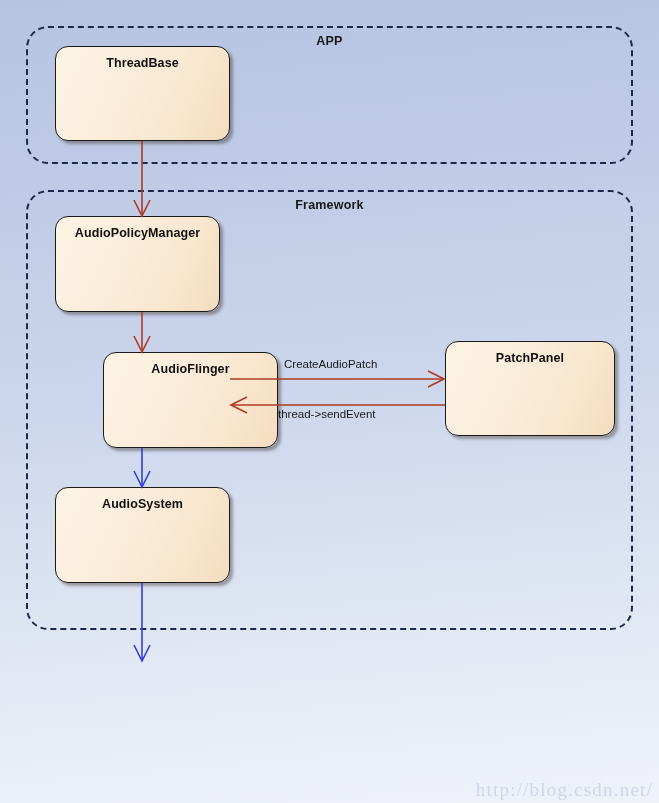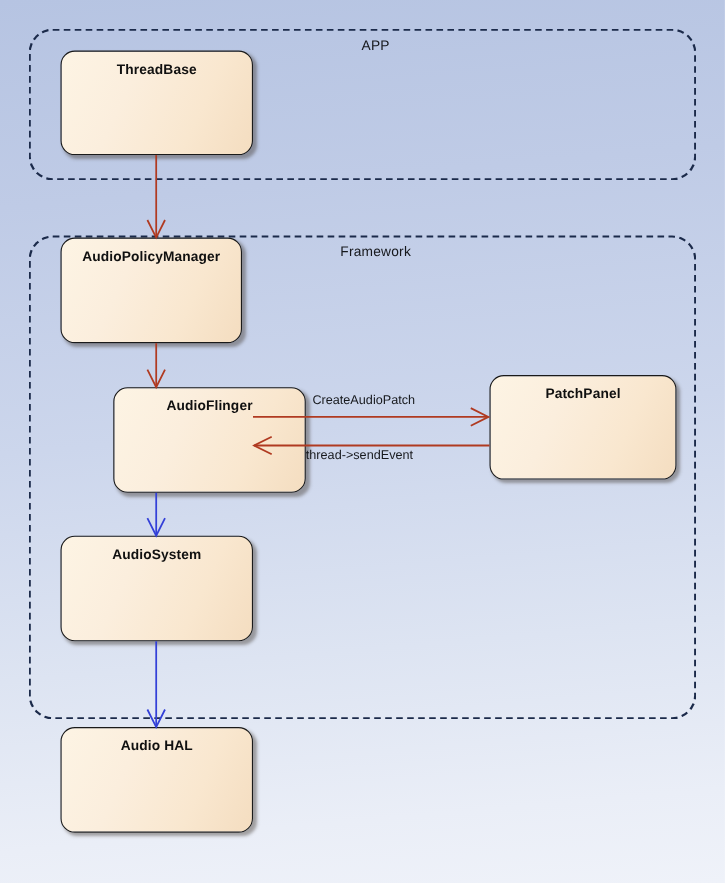--- a/index.html
+++ b/index.html
@@ -24,25 +24,25 @@
   .group {
     position: absolute;
     border: 2px dashed #1b2a4a;
     border-radius: 22px;
     box-sizing: border-box;
     background: transparent;
   }
   .group-label {
     position: absolute;
     top: 6px;
-    left: 12px;
+    left: 0;
     width: 100%;
     text-align: center;
     font-size: 12.5px;
-    font-weight: normal;
+    font-weight: bold;
     color: #16181c;
     letter-spacing: 0.2px;
   }
 
   
   .node {
     position: absolute;
     box-sizing: border-box;
     border: 1.6px solid #1a1a1a;
     border-radius: 13px;
@@ -93,21 +93,21 @@
 </style>
 </head>
 <body>
 
 <div id="canvas">
 
   <div class="group" style="left:26px; top:26px; width:607px; height:138px;">
     <div class="group-label">APP</div>
   </div>
 
-  <div class="group" style="left:26px; top:190px; width:607px; height:440px;margin-top:24px;">
+  <div class="group" style="left:26px; top:190px; width:607px; height:440px;">
     <div class="group-label">Framework</div>
   </div>
 
 
   <div class="node" style="left:55px; top:46px; width:175px; height:95px;">
     <div class="node-label">ThreadBase</div>
   </div>
 
   <div class="node" style="left:55px; top:216px; width:165px; height:96px;">
     <div class="node-label">AudioPolicyManager</div>
@@ -118,23 +118,20 @@
   </div>
 
   <div class="node" style="left:445px; top:341px; width:170px; height:95px;padding-left:25px;">
     <div class="node-label">PatchPanel</div>
   </div>
 
   <div class="node" style="left:55px; top:487px; width:175px; height:96px;">
     <div class="node-label">AudioSystem</div>
   </div>
 
-  <div class="node" style="left:55px; top:661px; width:175px; height:96px;">
-    <div class="node-label">Audio HAL</div>
-  </div>
 
   <svg id="wires" viewBox="0 0 659 803" xmlns="http://www.w3.org/2000/svg">
 
     <g>
       <line x1="142" y1="141" x2="142" y2="215" stroke="#b03a21" stroke-width="1.6"></line>
       <polyline points="134,200 142,216 150,200" fill="none" stroke="#b03a21" stroke-width="1.6"></polyline>
     </g>
 
     <g>
       <line x1="142" y1="312" x2="142" y2="351" stroke="#b03a21" stroke-width="1.6"></line>
@@ -159,14 +156,15 @@
     <g>
       <line x1="142" y1="583" x2="142" y2="660" stroke="#3340d8" stroke-width="1.6"></line>
       <polyline points="134,645 142,661 150,645" fill="none" stroke="#3340d8" stroke-width="1.6"></polyline>
     </g>
   </svg>
 
   <div class="edge-label" style="left:284px; top:358px;">CreateAudioPatch</div>
 
   <div class="edge-label" style="left:278px; top:408px;">thread-&gt;sendEvent</div>
 
+  <div class="watermark">http://blog.csdn.net/</div>
 
 </div>
 
 </body></html>

